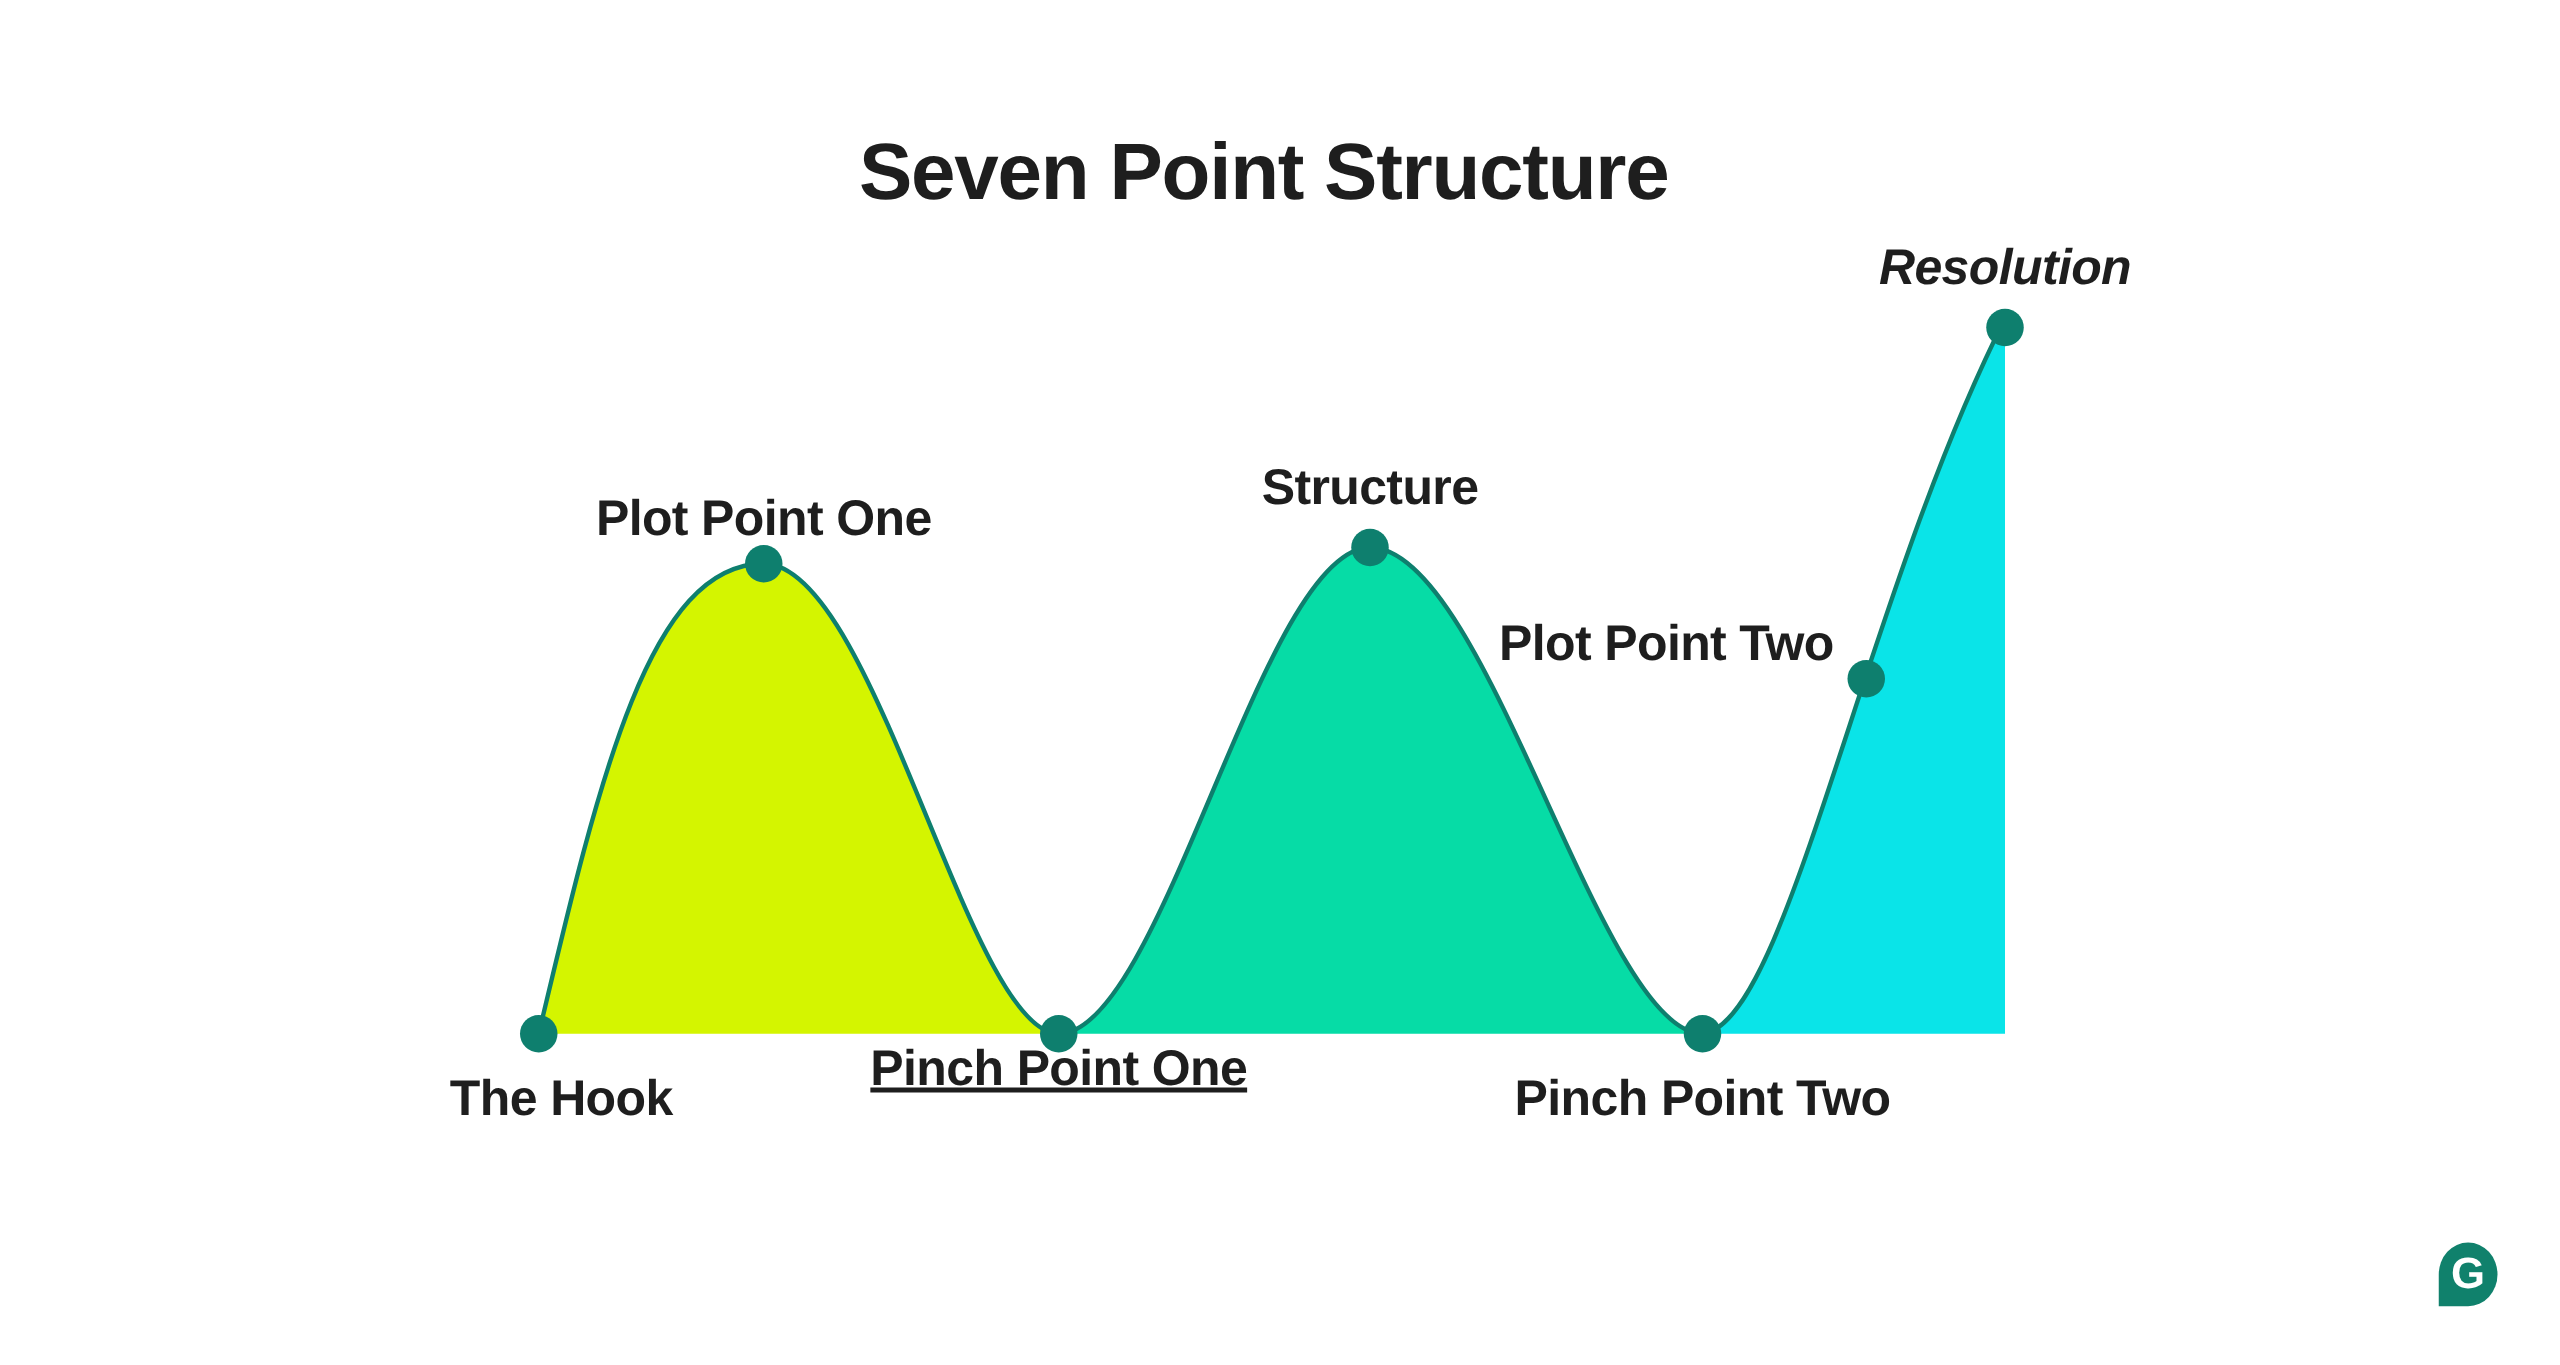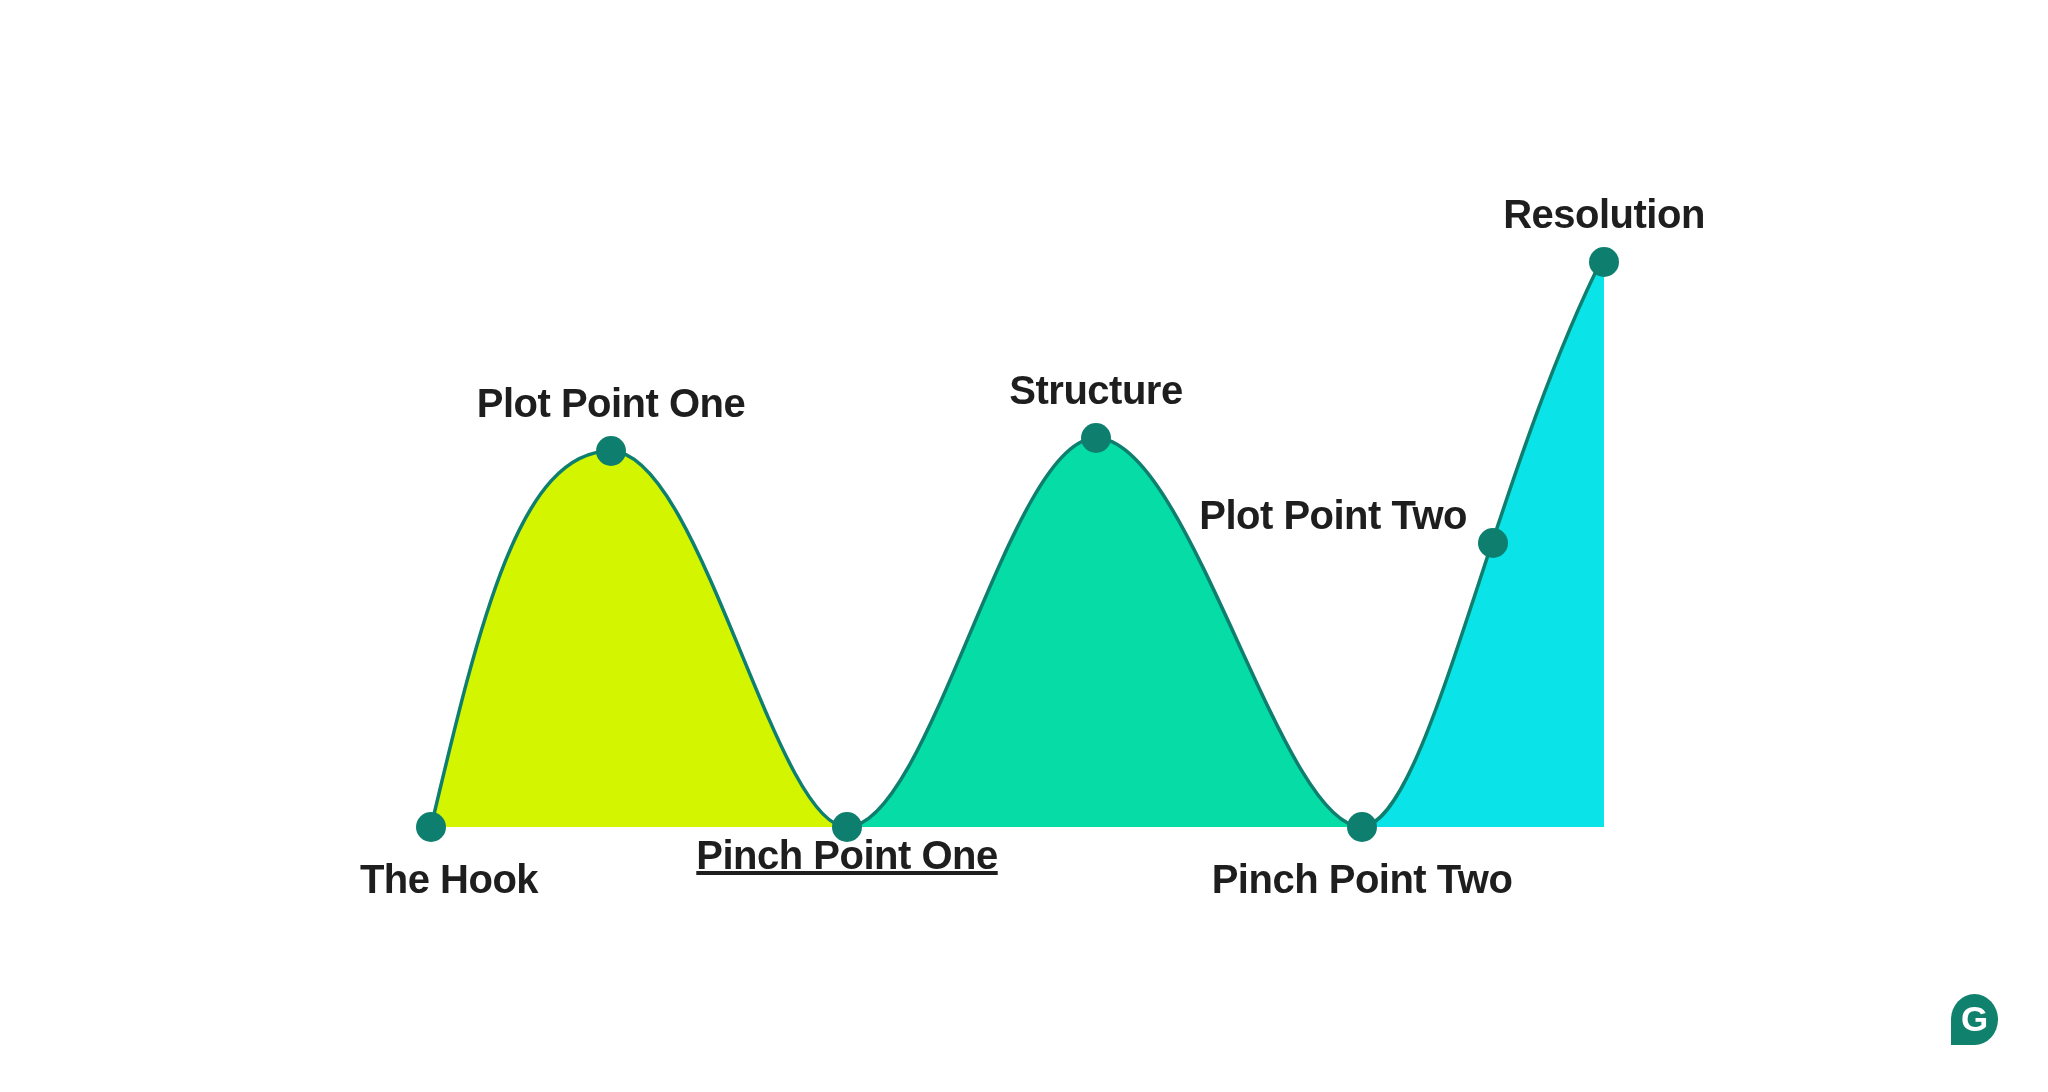--- a/index.html
+++ b/index.html
@@ -49,44 +49,45 @@
     font-size:35px;
     font-weight:bold;
     transform:translateY(-1px);
   }
 </style>
 </head>
 <body>
 
 <div class="canvas" style="--bg: #ffffff; --text: #1e1e1e; --fill1: #d4f500; --fill2: #06dca6; --fill3: #0ae4e8; --stroke: #0e7f6e; --dot: #0e7f6e; --logo: #10816c;">
 
+  <h1 class="title">Seven Point Structure</h1>
 
   <svg class="curve-svg" width="2048" height="1092" viewBox="0 0 2048 1092">
     <path class="fill-act1" d="M 431 827 C 480 620 520 451 611 451 C 700 451 775 827 847 827 Z"></path>
     <path class="fill-act2" d="M 847 827 C 930 827 1010 438 1096 438 C 1190 438 1280 827 1362 827 Z"></path>
     <path class="fill-act3" d="M 1362 827 C 1430 820 1490 480 1604 255 L 1604 827 Z"></path>
     <path class="curve-line" d="M 431 827 C 480 620 520 451 611 451 C 700 451 775 827 847 827 C 930 827 1010 438 1096 438 C 1190 438 1280 827 1362 827 C 1430 820 1490 480 1604 255"></path>
     <g id="dots">
         <circle cx="431" cy="827" r="15" class="dot"></circle>
         <circle cx="611" cy="451" r="15" class="dot"></circle>
         <circle cx="847" cy="827" r="15" class="dot"></circle>
         <circle cx="1096" cy="438" r="15" class="dot"></circle>
         <circle cx="1362" cy="827" r="15" class="dot"></circle>
         <circle cx="1493" cy="543" r="15" class="dot"></circle>
         <circle cx="1604" cy="262" r="15" class="dot"></circle>
       </g>
   </svg>
 
   <div id="labels">
       <div class="point-label" style="left: 431px; top: 856px; transform: translateX(-50%); margin-left: 18px;">The Hook</div>
-      <div class="point-label" style="left: 611px; top: 380px; transform: translateX(-50%);">Plot Point One</div>
+      <div class="point-label" style="left: 611px; top: 392px; transform: translateX(-50%);">Plot Point One</div>
       <div class="point-label" style="left: 847px; top: 832px; transform: translateX(-50%); text-decoration: underline;">Pinch Point One</div>
       <div class="point-label" style="left: 1096px; top: 367px; transform: translateX(-50%);">Structure</div>
       <div class="point-label" style="left: 1362px; top: 856px; transform: translateX(-50%); text-align: right;">Pinch Point Two</div>
       <div class="point-label" style="right: 581px; top: 492px;">Plot Point Two</div>
-      <div class="point-label" style="left: 1604px; top: 191px; transform: translateX(-50%);">Resolution</div>
+      <div class="point-label" style="left: 1604px; top: 191px; transform: translateX(-50%); font-style: italic;">Resolution</div>
     </div>
 
   <div class="logo-badge">
     <span>G</span>
   </div>
 
 </div>
 
 </body></html>

